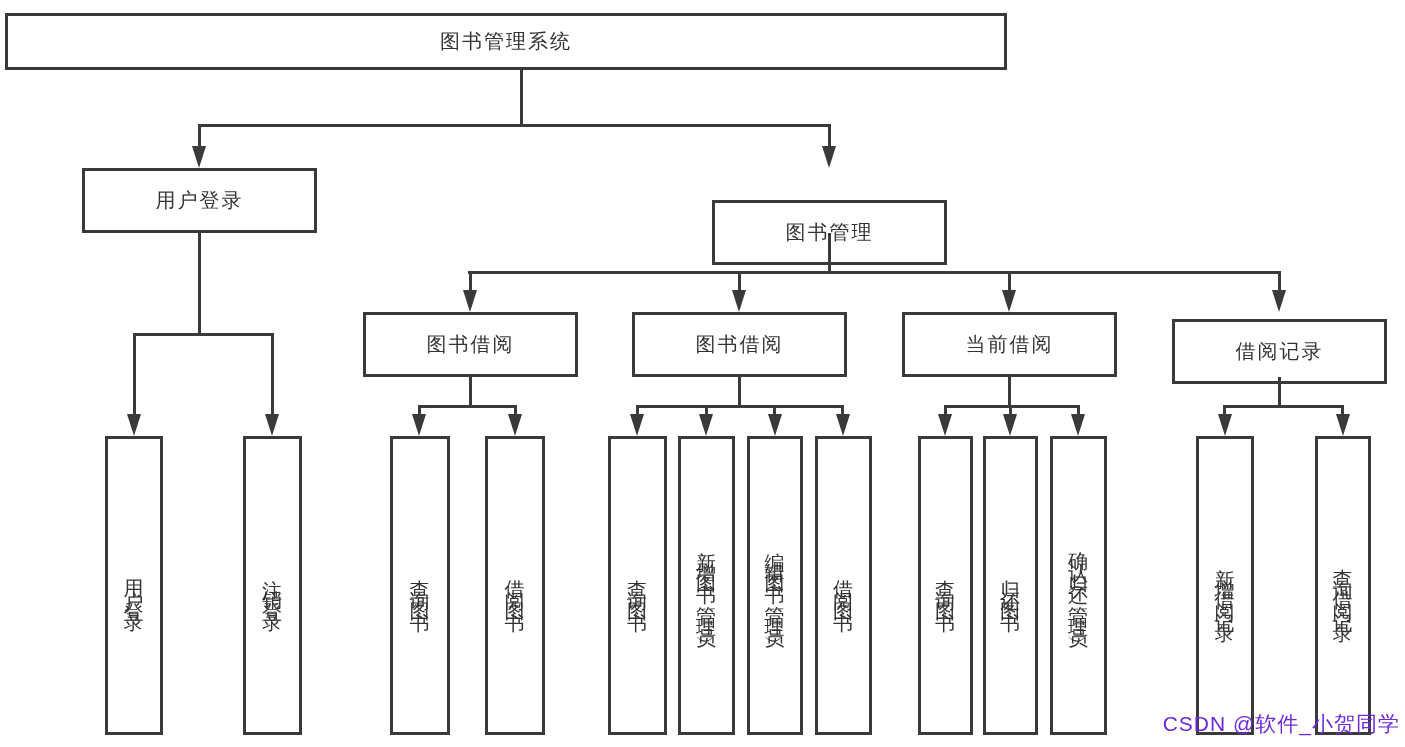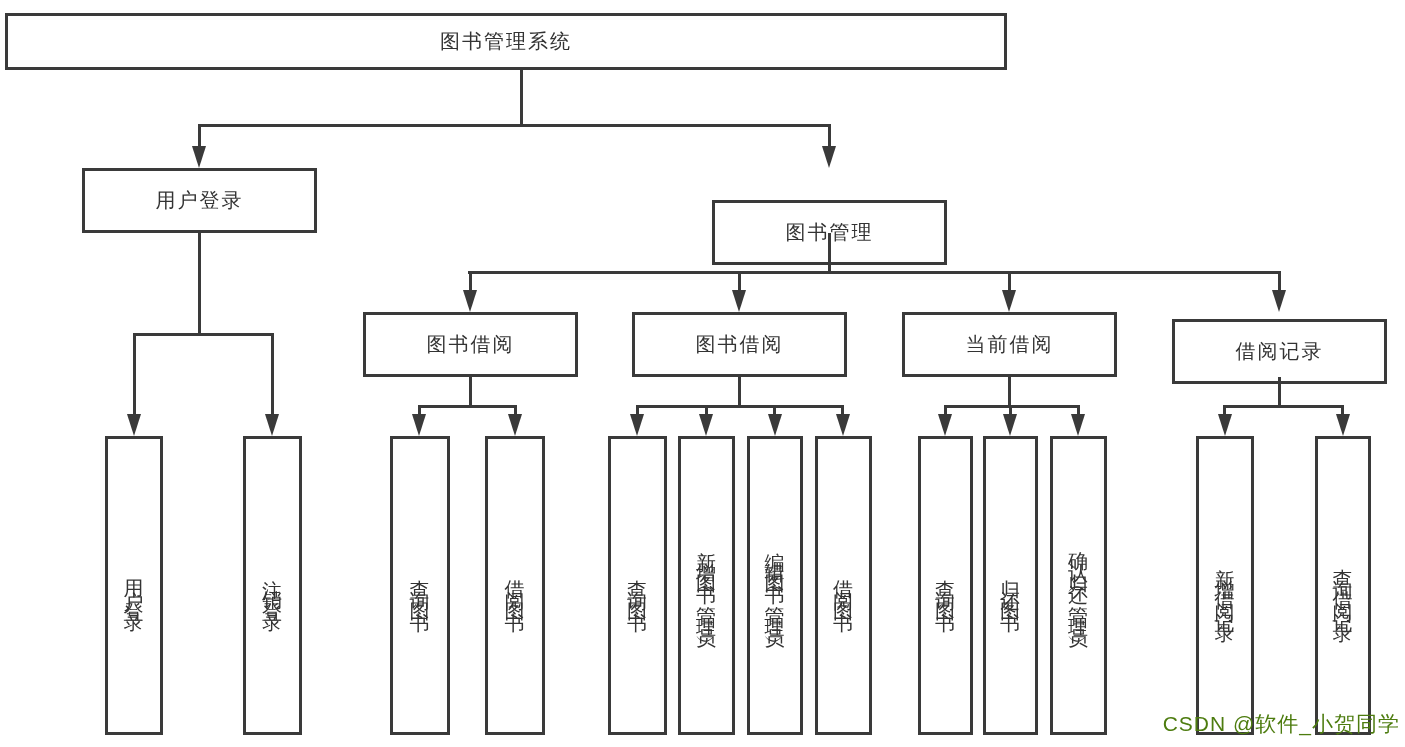--- a/index.html
+++ b/index.html
@@ -49,21 +49,21 @@
     height: 0;
     border-left: 7px solid transparent;
     border-right: 7px solid transparent;
     border-top: 22px solid #3a3a3a;
   }
   .watermark {
     position: absolute;
     right: 5px;
     bottom: 9px;
     font-size: 21px;
-    color: #4d7c0f;
+    color: #6d28d9;
     letter-spacing: 1px;
     white-space: nowrap;
   }
 </style>
 </head>
 <body>
 
 <div id="canvas">
 
   <div class="node" style="left:5px; top:13px; width:1002px; height:57px;">

